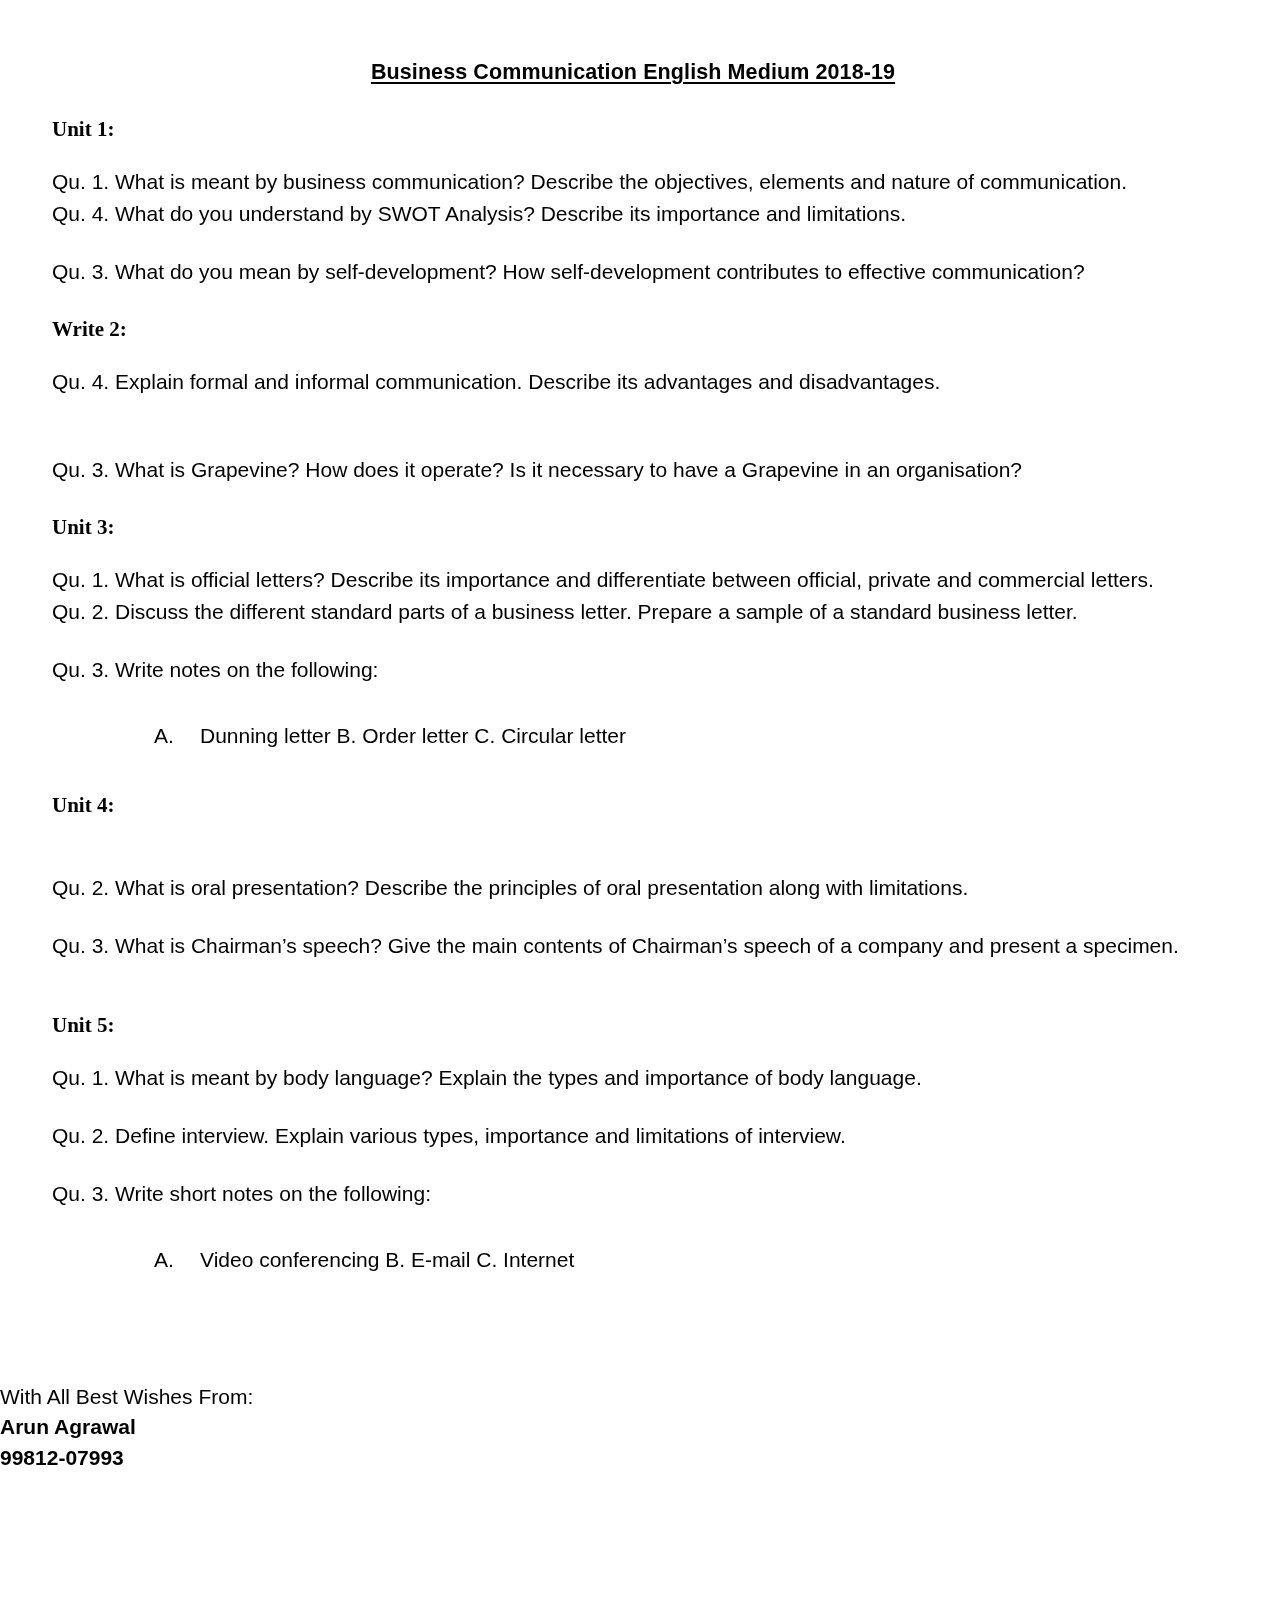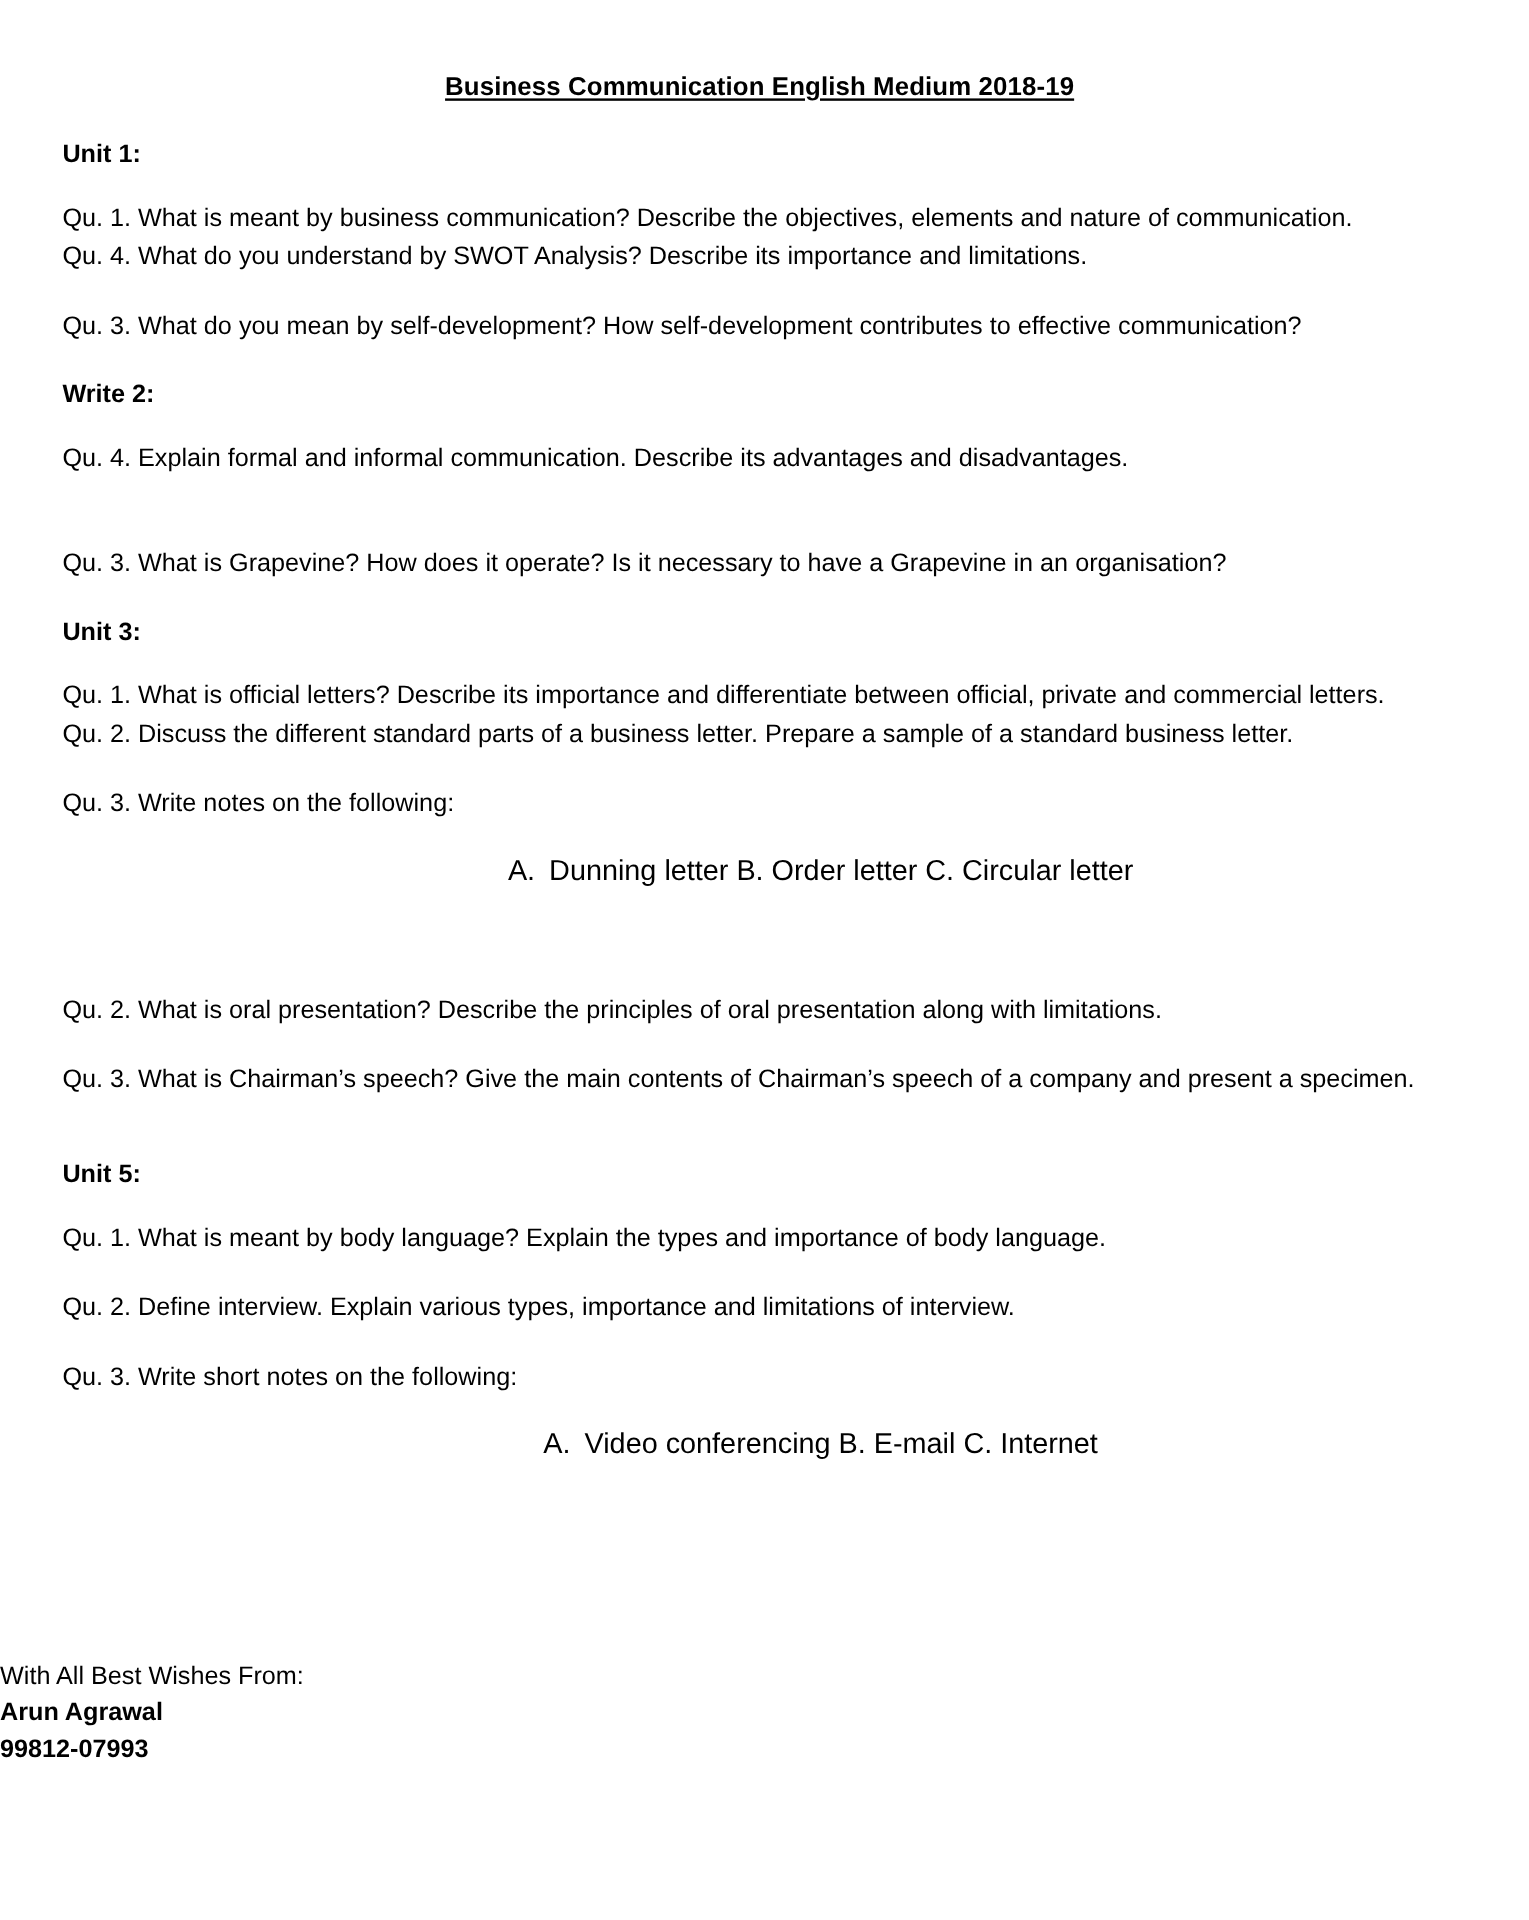--- a/index.html
+++ b/index.html
@@ -32,41 +32,41 @@
     margin: 8px 0 0 0;
     padding: 0;
     line-height: 1.2;
   }
   .unit-heading {
     font-size: 21px;
     font-weight: bold;
     margin: 0;
     padding: 0;
     line-height: 1.25;
+    font-family: Liberation Serif, serif;
   }
   .question {
     font-size: 21px;
     font-weight: normal;
     margin: 0;
     padding: 0;
     line-height: 1.33;
     padding-left: 68px;
     text-indent: -68px;
     max-width: 1130px;
   }
   .question.tight {
     max-width: 1165px;
   }
   .subitem {
-    font-size: 24px;
-    margin: 0;
+    font-size: 21px;
+    margin: 12px;
     padding: 0;
     line-height: 1.33;
     padding-left: 90px;
-    text-align: center;
   }
   .subitem .lbl {
     display: inline-block;
     width: 46px;
   }
   .sp-unit { height: 30px; }
   .sp-q    { height: 30px; }
   .sp-q-sm { height: 4px; }
   .sp-sub  { height: 26px; }
   .sp-after-unit { height: 26px; }
@@ -121,20 +121,21 @@
   <div class="question tight">Qu. 2. Discuss the different standard parts of a business letter. Prepare a sample of a standard business letter.</div>
   <div class="sp-q"></div>
   <div class="question">Qu. 3. Write notes on the following:</div>
   <div class="sp-sub"></div>
   <div class="subitem">
     <span class="lbl">A.</span><span>Dunning letter  B. Order letter  C. Circular letter</span>
   </div>
 
   <div class="sp-unit"></div>
 
+  <div class="unit-heading">Unit 4:</div>
   <div class="sp-after-unit"></div>
   <div class="sp-q"></div>
   <div class="question">Qu. 2. What is oral presentation? Describe the principles of oral presentation along with limitations.</div>
   <div class="sp-q"></div>
   <div class="question">Qu. 3. What is Chairman’s speech? Give the main contents of Chairman’s speech of a company and present a specimen.</div>
 
   <div class="sp-unit"></div>
   <div style="height:22px"></div>
 
   <div class="unit-heading">Unit 5:</div>

